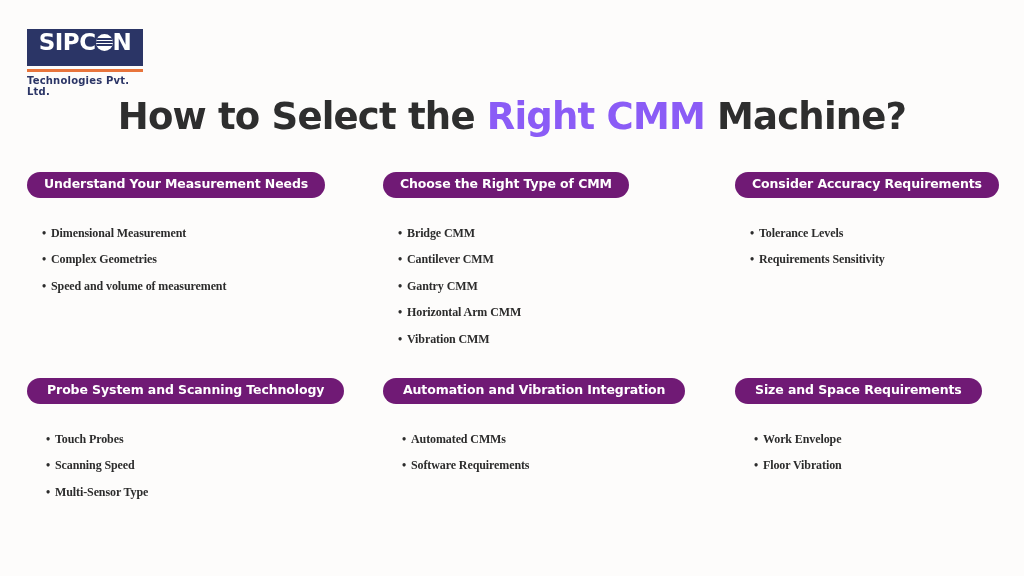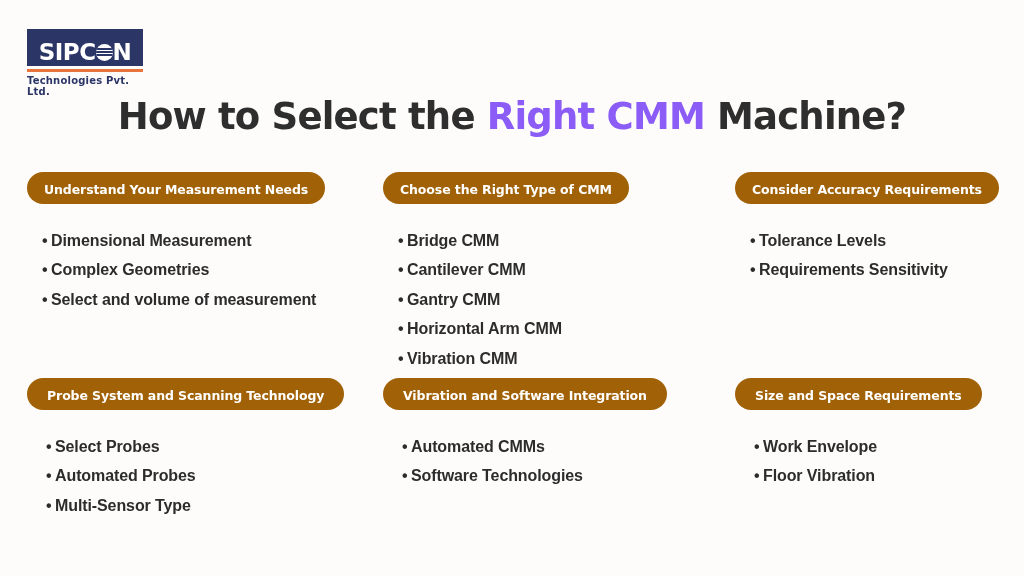--- a/index.html
+++ b/index.html
@@ -20,21 +20,21 @@
     position: absolute;
     left: 27px;
     top: 29px;
     width: 116px;
   }
   .logo-badge {
     background: #2b3566;
     border: 2px solid #2b3566;
     height: 33px;
     display: flex;
-    align-items: flex-end;
+    align-items: flex-start;
     justify-content: center;
     position: relative;
   }
   .logo-word {
     font-family: "DejaVu Sans", sans-serif;
     font-weight: bold;
     font-size: 23px;
     letter-spacing: -0.5px;
     color: #ffffff;
     line-height: 1;
@@ -107,24 +107,24 @@
     top: 172px;
     width: 970px;
     display: grid;
     grid-template-columns: 356px 352px 262px;
     grid-template-rows: 206px auto;
   }
   .cell { }
 
   .pill {
     display: inline-block;
-    background: #a16207;
+    background: #701a75;
     color: #ffffff;
     border-radius: 20px;
-    padding: 12px 17px 7px 17px;
+    padding: 6px 17px 7px 17px;
     font-family: "DejaVu Sans", sans-serif;
     font-weight: bold;
     font-size: 12.5px;
     letter-spacing: -0.1px;
     line-height: 1;
     white-space: nowrap;
   }
   .cell-r2 .pill {
     padding-left: 20px;
     padding-right: 20px;
@@ -132,23 +132,23 @@
 
   .bullets {
     list-style: none;
     margin: 0;
     padding: 0;
     margin-top: 28px;
     margin-left: 15px;
   }
   .cell-r2 .bullets { margin-left: 19px; }
   .bullets li {
-    font-family: Liberation Sans, sans-serif;
-    font-weight: bold;
-    font-size: 16px;
+    font-family: Liberation Serif, serif;
+    font-weight: bold;
+    font-size: 12px;
     color: #2c2c2c;
     letter-spacing: -0.1px;
     margin-bottom: 11.5px;
     white-space: nowrap;
   }
   .bullets li .dot {
     display: inline-block;
     width: 9px;
     color: #2c2c2c;
   }
@@ -172,21 +172,21 @@
 
 <h1 class="title"><span>How to Select the </span><span class="accent">Right CMM</span><span> Machine?</span></h1>
 
 <div class="grid">
 
   <div class="cell cell-r1">
     <div class="pill">Understand Your Measurement Needs</div>
     <ul class="bullets">
       <li><span class="dot">•</span><span>Dimensional Measurement</span></li>
       <li><span class="dot">•</span><span>Complex Geometries</span></li>
-      <li><span class="dot">•</span><span>Select and volume of measurement</span></li>
+      <li><span class="dot">•</span><span>Speed and volume of measurement</span></li>
     </ul>
   </div>
 
   <div class="cell cell-r1">
     <div class="pill">Choose the Right Type of CMM</div>
     <ul class="bullets">
       <li><span class="dot">•</span><span>Bridge CMM</span></li>
       <li><span class="dot">•</span><span>Cantilever CMM</span></li>
       <li><span class="dot">•</span><span>Gantry CMM</span></li>
       <li><span class="dot">•</span><span>Horizontal Arm CMM</span></li>
@@ -198,31 +198,31 @@
     <div class="pill">Consider Accuracy Requirements</div>
     <ul class="bullets">
       <li><span class="dot">•</span><span>Tolerance Levels</span></li>
       <li><span class="dot">•</span><span>Requirements Sensitivity</span></li>
     </ul>
   </div>
 
   <div class="cell cell-r2">
     <div class="pill">Probe System and Scanning Technology</div>
     <ul class="bullets">
-      <li><span class="dot">•</span><span>Select Probes</span></li>
-      <li><span class="dot">•</span><span>Automated Probes</span></li>
+      <li><span class="dot">•</span><span>Touch Probes</span></li>
+      <li><span class="dot">•</span><span>Scanning Speed</span></li>
       <li><span class="dot">•</span><span>Multi-Sensor Type</span></li>
     </ul>
   </div>
 
   <div class="cell cell-r2">
-    <div class="pill">Vibration and Software Integration</div>
+    <div class="pill">Automation and Vibration Integration</div>
     <ul class="bullets">
       <li><span class="dot">•</span><span>Automated CMMs</span></li>
-      <li><span class="dot">•</span><span>Software Technologies</span></li>
+      <li><span class="dot">•</span><span>Software Requirements</span></li>
     </ul>
   </div>
 
   <div class="cell cell-r2">
     <div class="pill">Size and Space Requirements</div>
     <ul class="bullets">
       <li><span class="dot">•</span><span>Work Envelope</span></li>
       <li><span class="dot">•</span><span>Floor Vibration</span></li>
     </ul>
   </div>

